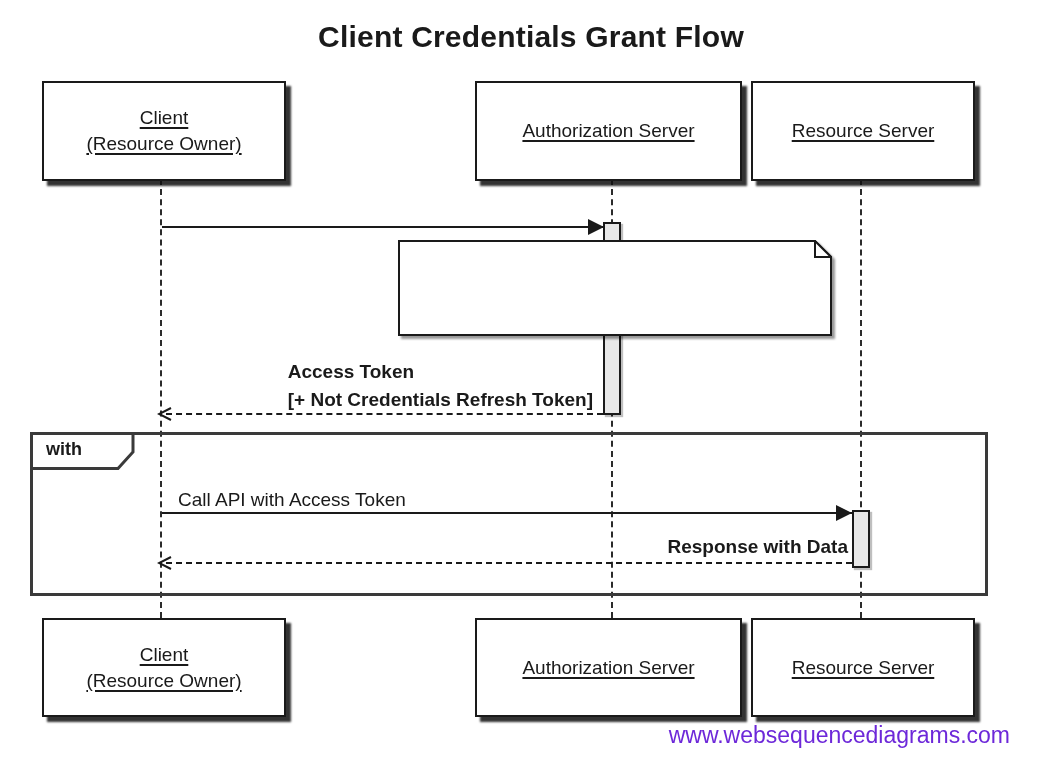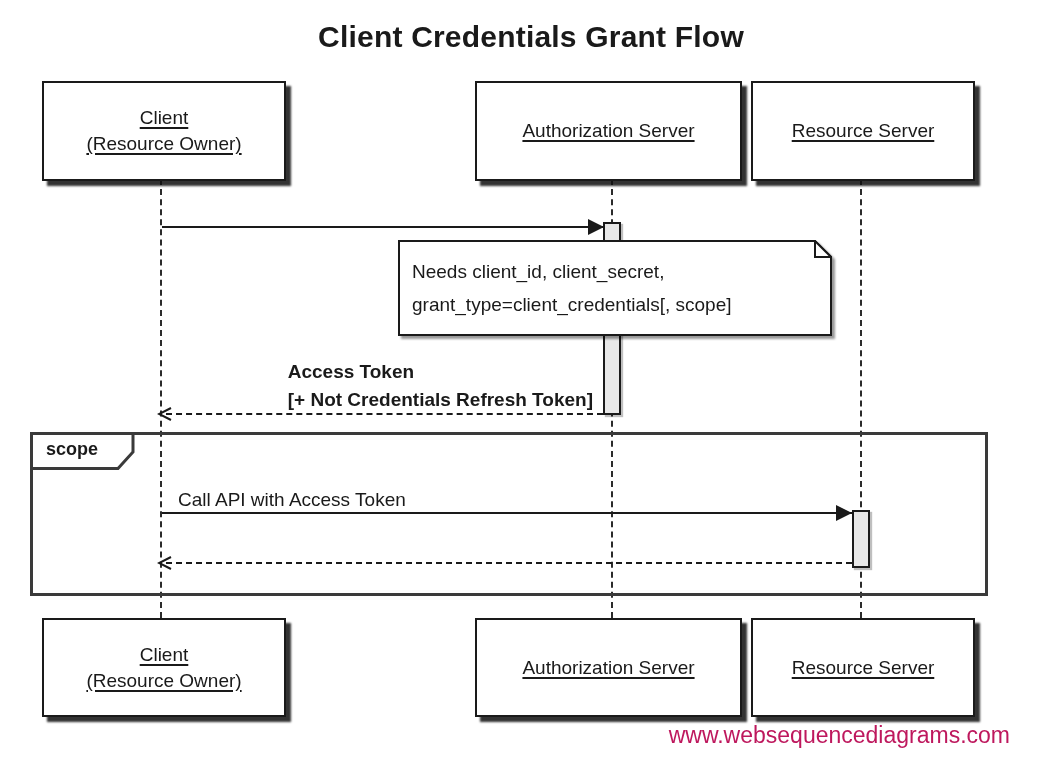--- a/index.html
+++ b/index.html
@@ -43,68 +43,65 @@
   #note-wrap{left:398px;top:240px;width:434px;height:96px;z-index:5;filter:drop-shadow(3px 3px 1px rgba(0,0,0,.4));}
   #note-text{left:412px;top:255px;font-size:19px;line-height:33px;z-index:6;white-space:nowrap;}
   
   #loop-frame{
     left:30px;top:432px;width:952px;height:158px;
     border:3px solid #3a3a3a;z-index:2;background:transparent;
   }
   #loop-tab{left:30px;top:432px;z-index:3;}
   #loop-label{left:46px;top:439px;font-size:18px;font-weight:bold;z-index:4;}
   
-  #watermark{right:52px;top:722px;font-size:23px;color:#be185d;z-index:6;white-space:nowrap;}
+  #watermark{right:52px;top:722px;font-size:23px;color:#6d28d9;z-index:6;white-space:nowrap;}
 </style>
 </head>
 <body>
 
 <div id="stage">
 
   <div id="title" class="abs">Client Credentials Grant Flow</div>
 
   <div class="abs lifeline" style="left:160px;top:179px;height:439px;"></div>
   <div class="abs lifeline" style="left:611px;top:179px;height:439px;"></div>
   <div class="abs lifeline" style="left:860px;top:179px;height:439px;"></div>
 
   <div id="loop-frame" class="abs"></div>
   <svg id="loop-tab" class="abs" width="108" height="40">
     <path d="M1.5,1.5 H103 V20 L88,36.5 H1.5 Z" fill="#ffffff" stroke="#3a3a3a" stroke-width="3"></path>
   </svg>
-  <div id="loop-label" class="abs">scope</div>
+  <div id="loop-label" class="abs">with</div>
 
   <div class="abs msg-line" style="left:162px;top:226px;width:442px;"></div>
   <div class="abs arrow-filled" style="left:588px;top:219px;"></div>
 
   <div class="abs activation" style="left:603px;top:222px;height:189px;"></div>
 
   <svg id="note-wrap" class="abs" width="434" height="96" viewBox="0 0 434 96">
     <path d="M1,1 H417 L433,17 V95 H1 Z" fill="#ffffff" stroke="#1a1a1a" stroke-width="2"></path>
     <path d="M417,1 V17 H433 Z" fill="#ffffff" stroke="#1a1a1a" stroke-width="2"></path>
   </svg>
-  <div id="note-text" class="abs">
-    <div>Needs client_id, client_secret,</div>
-    <div>grant_type=client_credentials[, scope]</div>
-  </div>
 
   <div class="abs msg-label right" style="right:469px;top:358px;line-height:28px;">
     <div>Access Token</div>
     <div>[+ Not Credentials Refresh Token]</div>
   </div>
   <div class="abs msg-line dashed" style="left:166px;top:413px;width:437px;"></div>
   <svg class="abs arrow-open" style="left:157px;top:406px;" width="16" height="16">
     <polyline points="14,2 2,8 14,14" fill="none" stroke="#1a1a1a" stroke-width="2"></polyline>
   </svg>
 
   <div class="abs msg-label" style="left:178px;top:489px;">Call API with Access Token</div>
   <div class="abs msg-line" style="left:162px;top:512px;width:690px;"></div>
   <div class="abs arrow-filled" style="left:836px;top:505px;"></div>
 
   <div class="abs activation" style="left:852px;top:510px;height:54px;"></div>
 
+  <div class="abs msg-label right" style="right:214px;top:536px;">Response with Data</div>
   <div class="abs msg-line dashed" style="left:166px;top:562px;width:686px;"></div>
   <svg class="abs arrow-open" style="left:157px;top:555px;" width="16" height="16">
     <polyline points="14,2 2,8 14,14" fill="none" stroke="#1a1a1a" stroke-width="2"></polyline>
   </svg>
 
   <div class="abs actor" style="left:42px;top:81px;width:240px;height:96px;">
     <span>Client</span>
     <span>(Resource Owner)</span>
   </div>
   <div class="abs actor" style="left:475px;top:81px;width:263px;height:96px;">

